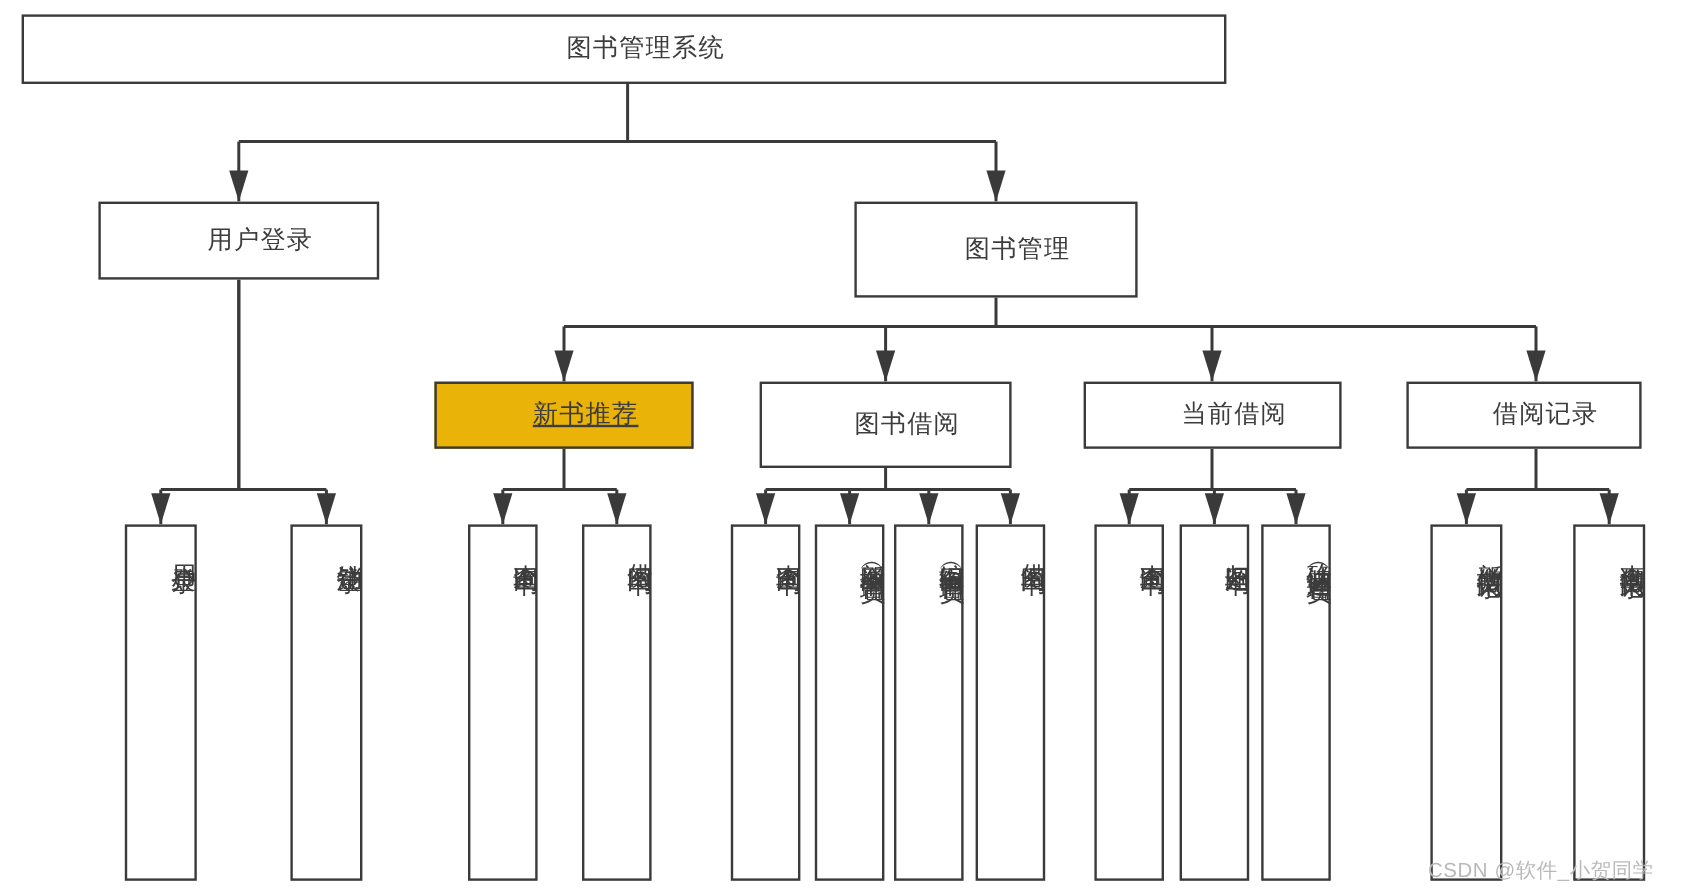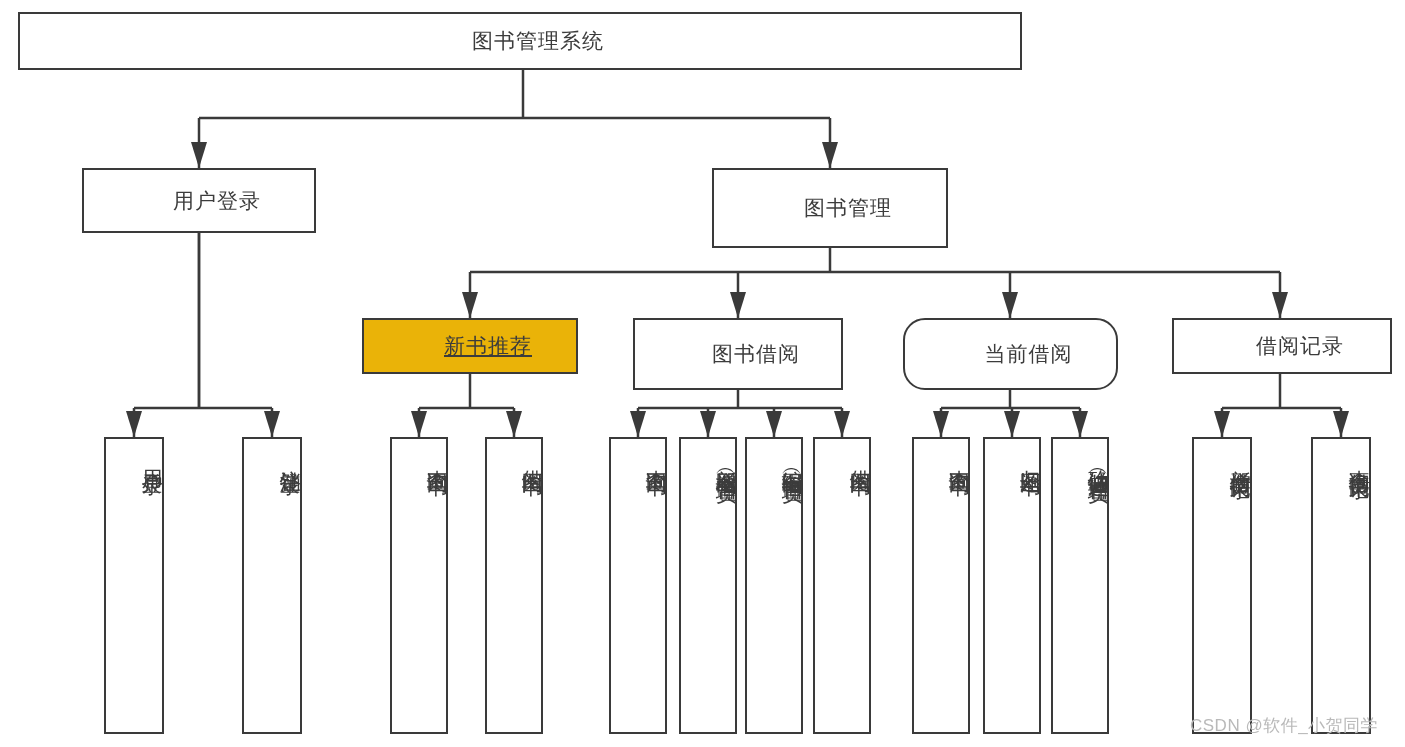--- a/index.html
+++ b/index.html
@@ -130,24 +130,24 @@
       </div>
       <div class="node horiz" style="left: 712px; top: 168px; width: 236px; height: 80px; border-color: rgb(58, 58, 58); background: rgb(255, 255, 255);">
         <span style="color: rgb(60, 60, 60);">图书管理</span>
       </div>
       <div class="node horiz" style="left: 362px; top: 318px; width: 216px; height: 56px; border-color: rgb(58, 58, 58); background: #eab308; text-decoration: underline;">
         <span style="color: rgb(60, 60, 60);">新书推荐</span>
       </div>
       <div class="node horiz" style="left: 633px; top: 318px; width: 210px; height: 72px; border-color: rgb(58, 58, 58); background: rgb(255, 255, 255);">
         <span style="color: rgb(60, 60, 60);">图书借阅</span>
       </div>
-      <div class="node horiz" style="left: 903px; top: 318px; width: 215px; height: 72px; border-color: rgb(58, 58, 58); background: rgb(255, 255, 255); border-radius: 22px;">
+      <div class="node horiz" style="left: 903px; top: 318px; width: 215px; height: 56px; border-color: rgb(58, 58, 58); background: rgb(255, 255, 255);">
         <span style="color: rgb(60, 60, 60);">当前借阅</span>
       </div>
-      <div class="node horiz" style="left: 1172px; top: 318px; width: 220px; height: 56px; border-color: rgb(58, 58, 58); background: rgb(255, 255, 255);">
+      <div class="node horiz" style="left: 1172px; top: 318px; width: 196px; height: 56px; border-color: rgb(58, 58, 58); background: rgb(255, 255, 255);">
         <span style="color: rgb(60, 60, 60);">借阅记录</span>
       </div>
       <div class="node vert" style="left: 104px; top: 437px; width: 60px; height: 297px; border-color: rgb(58, 58, 58); background: rgb(255, 255, 255);">
         <span class="vlabel">用户登录</span>
       </div>
       <div class="node vert" style="left: 242px; top: 437px; width: 60px; height: 297px; border-color: rgb(58, 58, 58); background: rgb(255, 255, 255);">
         <span class="vlabel">注销登录</span>
       </div>
       <div class="node vert" style="left: 390px; top: 437px; width: 58px; height: 297px; border-color: rgb(58, 58, 58); background: rgb(255, 255, 255);">
         <span class="vlabel">查询图书</span>

